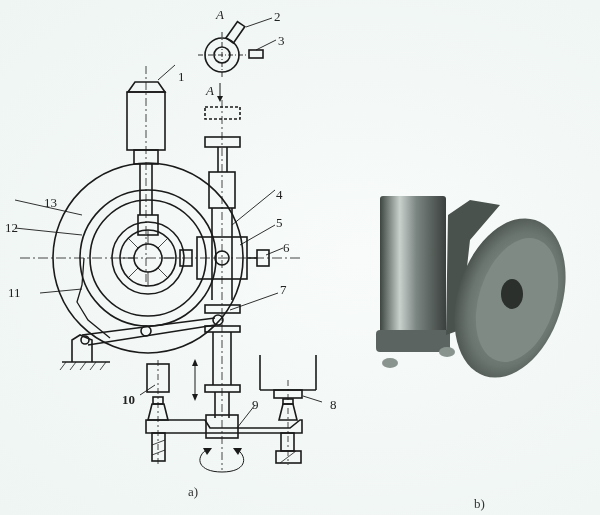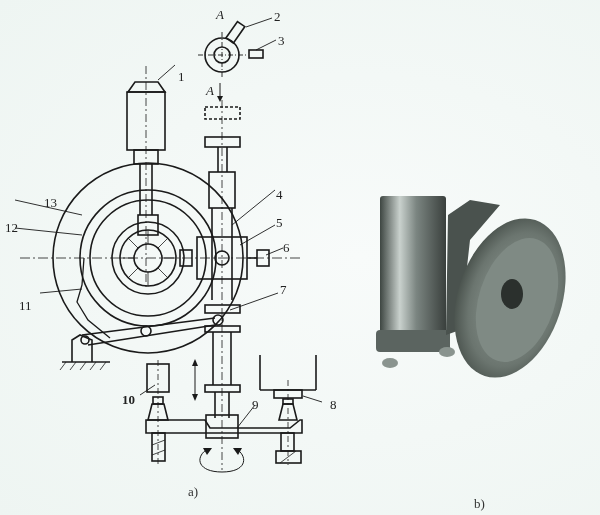--- a/index.html
+++ b/index.html
@@ -185,19 +185,19 @@
   <span class="lbl" style="left:178px;top:70px;">1</span>
   <span class="lbl" style="left:274px;top:10px;">2</span>
   <span class="lbl" style="left:278px;top:34px;">3</span>
   <span class="lbl" style="left:276px;top:188px;">4</span>
   <span class="lbl" style="left:276px;top:216px;">5</span>
   <span class="lbl" style="left:283px;top:241px;">6</span>
   <span class="lbl" style="left:280px;top:283px;">7</span>
   <span class="lbl" style="left:330px;top:398px;">8</span>
   <span class="lbl" style="left:252px;top:398px;">9</span>
   <span class="lbl" style="left:122px;top:393px;font-weight:bold;">10</span>
-  <span class="lbl" style="left:8px;top:299px;margin-left:11px;">11</span>
+  <span class="lbl" style="left:8px;top:286px;">11</span>
   <span class="lbl" style="left:5px;top:221px;">12</span>
   <span class="lbl" style="left:8px;top:196px;margin-left:36px;">13</span>
 
   <span class="caption" style="left:188px;top:484px;">a)</span>
   <span class="caption" style="left:474px;top:496px;">b)</span>
 </div>
 
 </body></html>

